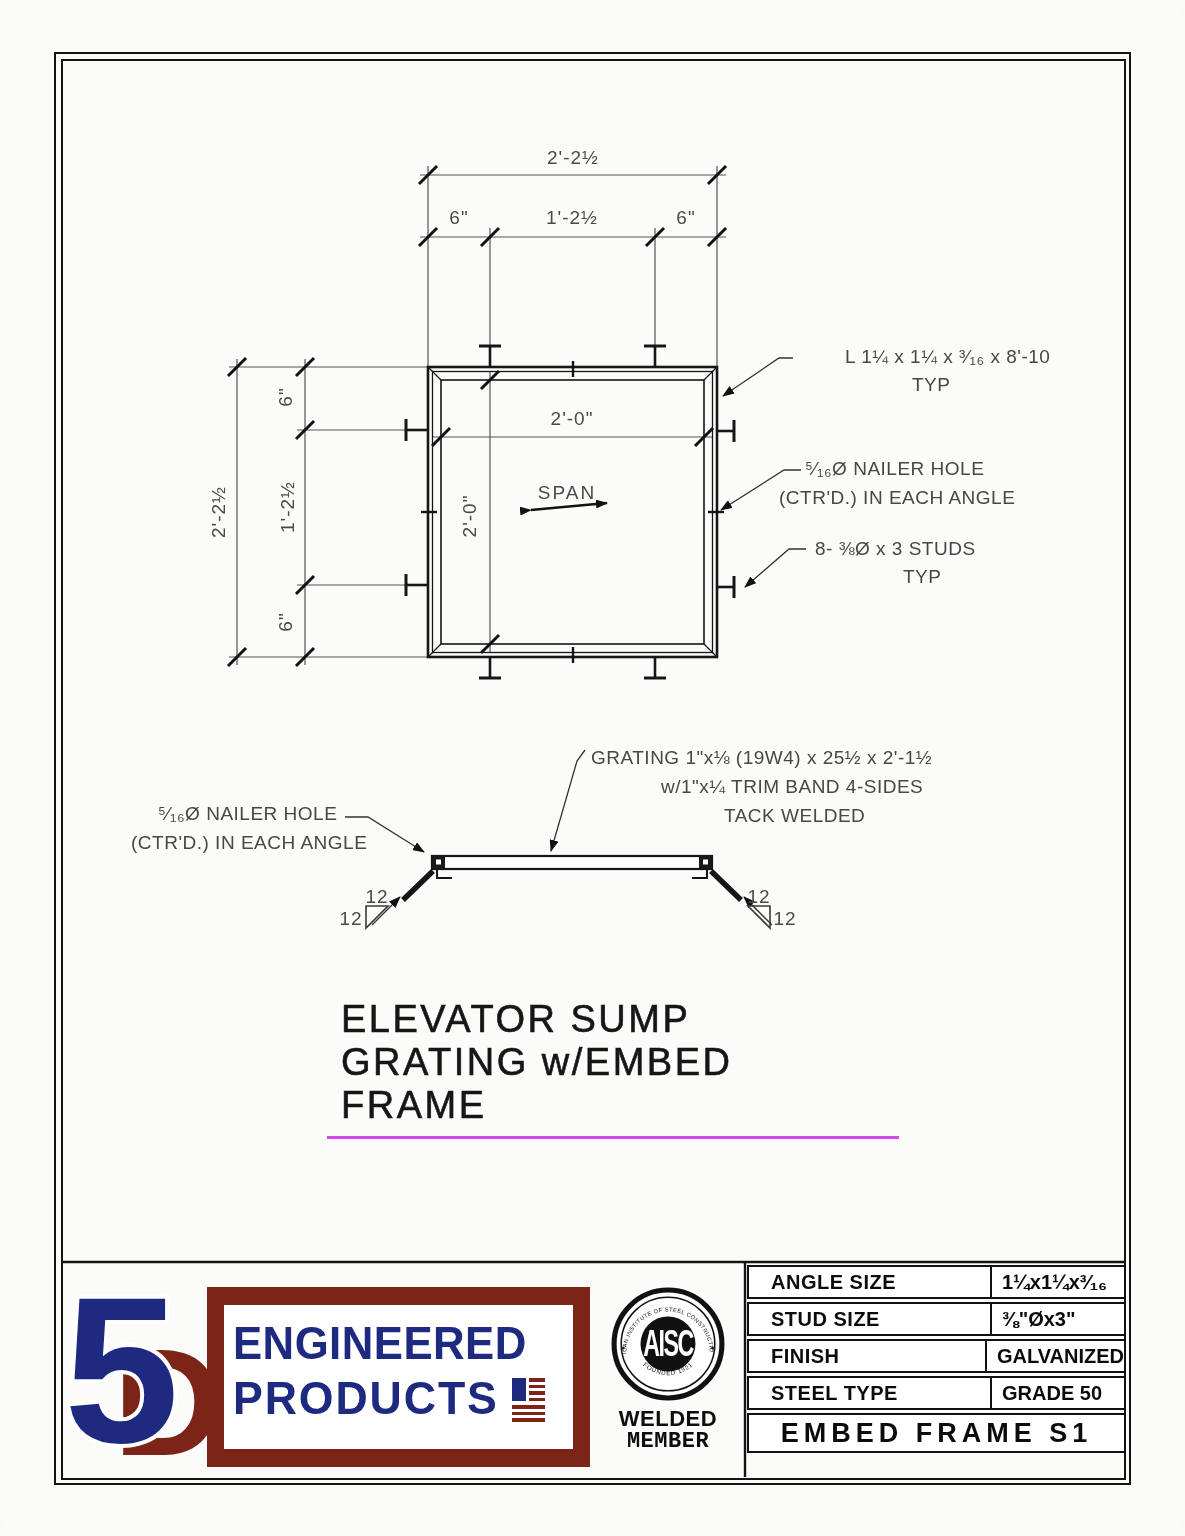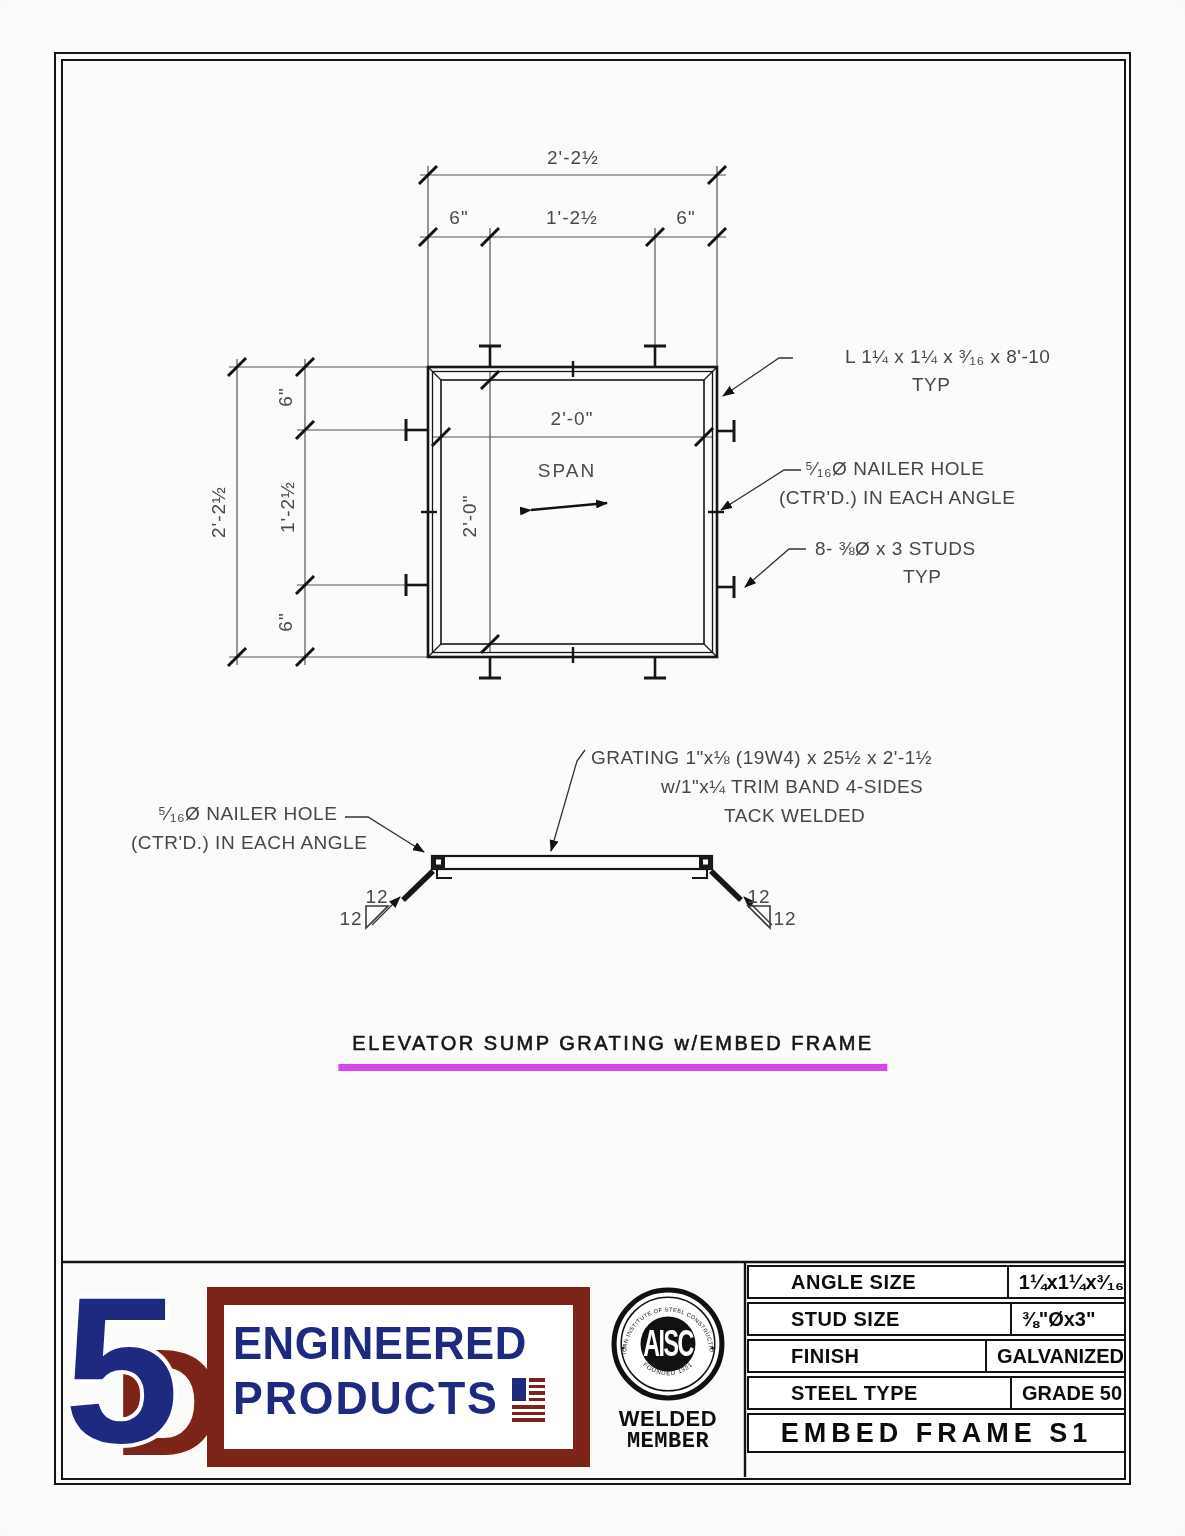--- a/index.html
+++ b/index.html
@@ -5,28 +5,28 @@
   html,body{margin:0;padding:0;background:#fafaf8;}
   .sheet{position:relative;width:1185px;height:1536px;background:#fbfbf9;overflow:hidden;
          font-family:"Liberation Sans","DejaVu Sans",sans-serif;border-radius:27px;}
   .border-outer{position:absolute;left:54px;top:52px;width:1073px;height:1429px;border:2.5px solid #141414;}
   .border-inner{position:absolute;left:61px;top:59px;width:1061px;height:1417px;border:2px solid #141414;}
   svg.linework{position:absolute;left:0;top:0;}
   .t{position:absolute;white-space:nowrap;color:#4a4a4a;font-size:19px;letter-spacing:1px;}
   .c{transform:translateX(-50%);}
   .v{transform:translate(-50%,-50%) rotate(-90deg);}
   .callout{color:#474747;letter-spacing:.5px;}
-  .view-title{position:absolute;left:613px;top:1032px;transform:translateX(-50%);
-      font-size:20px;color:#161616;letter-spacing:2.5px;-webkit-text-stroke:.6px #161616;
-      border-bottom:7px solid #d946ef;padding:0 14px 9px 14px;}
+  .view-title{position:absolute;left:613px;top:998px;transform:translateX(-50%);
+      font-size:38px;color:#161616;letter-spacing:2.5px;-webkit-text-stroke:.6px #161616;
+      border-bottom:3px solid #d946ef;padding:0 14px 9px 14px;}
   
   .spec-table{position:absolute;left:747px;top:1265px;width:379px;}
   .spec-row{display:flex;border:2px solid #111;margin-bottom:3px;height:30px;background:#fff;}
   .spec-label{width:219px;border-right:2px solid #111;display:flex;align-items:center;
-      padding-left:42px;font-weight:700;font-size:20px;letter-spacing:.5px;color:#0b0b0b;}
+      padding-left:22px;font-weight:700;font-size:20px;letter-spacing:.5px;color:#0b0b0b;}
   .spec-value{flex:1;display:flex;align-items:center;padding-left:10px;
       font-weight:700;font-size:20px;color:#0b0b0b;}
   .spec-footer{border:2px solid #111;height:36px;display:flex;align-items:center;justify-content:center;
       font-family:Liberation Sans, sans-serif;font-weight:700;font-size:27px;
       letter-spacing:5px;color:#0b0b0b;background:#fff;}
   
   .logo{position:absolute;left:0;top:0;}
   .logo-frame{position:absolute;left:207px;top:1287px;width:383px;height:180px;background:var(--logo-red);}
   .logo-inner{position:absolute;left:224px;top:1305px;width:349px;height:144px;background:#fff;}
   .logo-dee{position:absolute;left:113px;top:1326px;font-size:152px;line-height:1;font-weight:800;
@@ -165,21 +165,21 @@
   <div class="t c" style="left:573px;top:147px;">2'-2½</div>
   <div class="t c" style="left:459px;top:207px;">6"</div>
   <div class="t c" style="left:572px;top:207px;">1'-2½</div>
   <div class="t c" style="left:686px;top:207px;">6"</div>
   <div class="t v" style="left:219px;top:512px;">2'-2½</div>
   <div class="t v" style="left:286px;top:397px;">6"</div>
   <div class="t v" style="left:288px;top:507px;">1'-2½</div>
   <div class="t v" style="left:286px;top:622px;">6"</div>
   <div class="t c" style="left:572px;top:408px;">2'-0"</div>
   <div class="t v" style="left:470px;top:516px;">2'-0"</div>
-  <div class="t c" style="left:567px;top:460px;letter-spacing:2px;">SPAN</div>
+  <div class="t c" style="left:567px;top:482px;letter-spacing:2px;">SPAN</div>
 
   <div class="t callout" style="left:797px;top:346px;margin-left:48px;">L 1¼ x 1¼ x ³⁄₁₆ x 8'-10</div>
   <div class="t callout" style="left:912px;top:374px;">TYP</div>
   <div class="t callout" style="left:805px;top:458px;">⁵⁄₁₆Ø NAILER HOLE</div>
   <div class="t callout" style="left:779px;top:487px;">(CTR'D.) IN EACH ANGLE</div>
   <div class="t callout" style="left:815px;top:538px;">8- ⅜Ø x 3 STUDS</div>
   <div class="t callout" style="left:903px;top:566px;">TYP</div>
   <div class="t callout" style="left:591px;top:747px;">GRATING 1"x⅛ (19W4) x 25½ x 2'-1½</div>
   <div class="t callout" style="left:661px;top:776px;">w/1"x¼ TRIM BAND 4-SIDES</div>
   <div class="t callout" style="left:724px;top:805px;">TACK WELDED</div>

